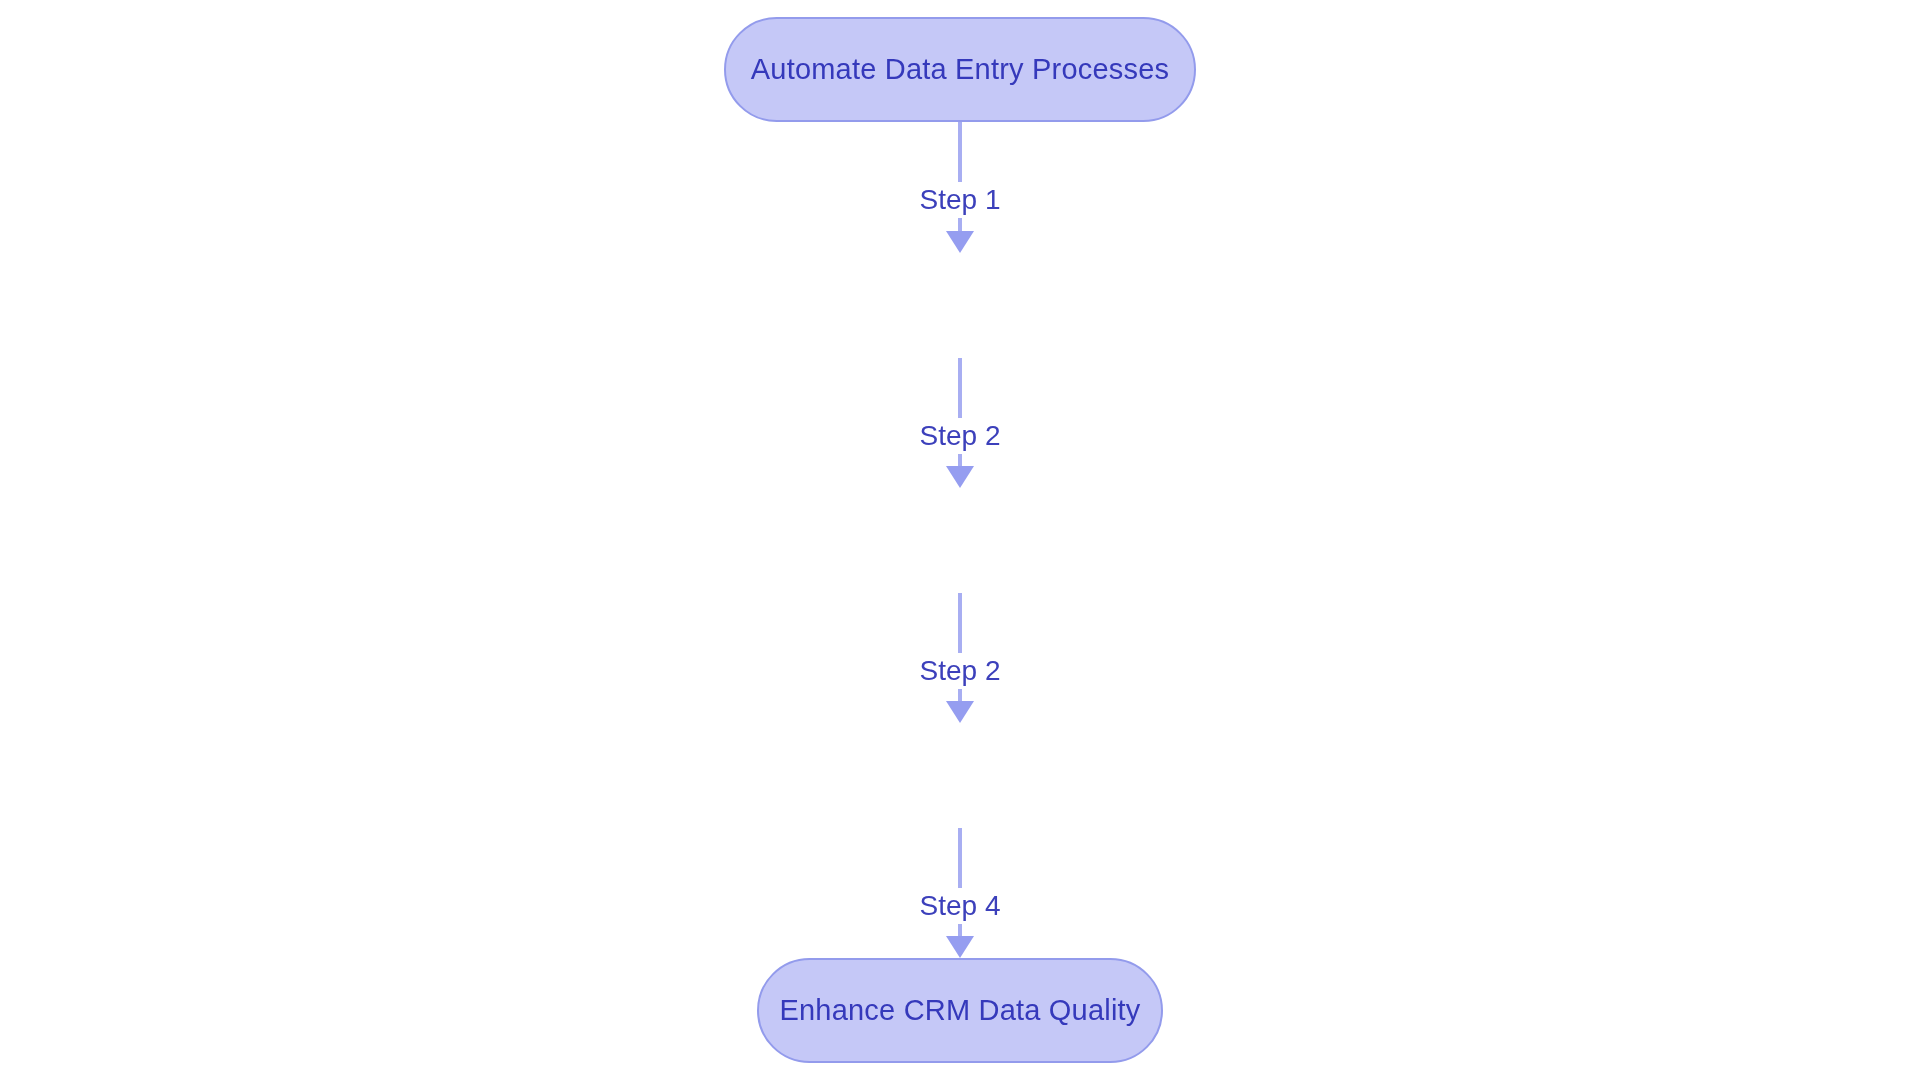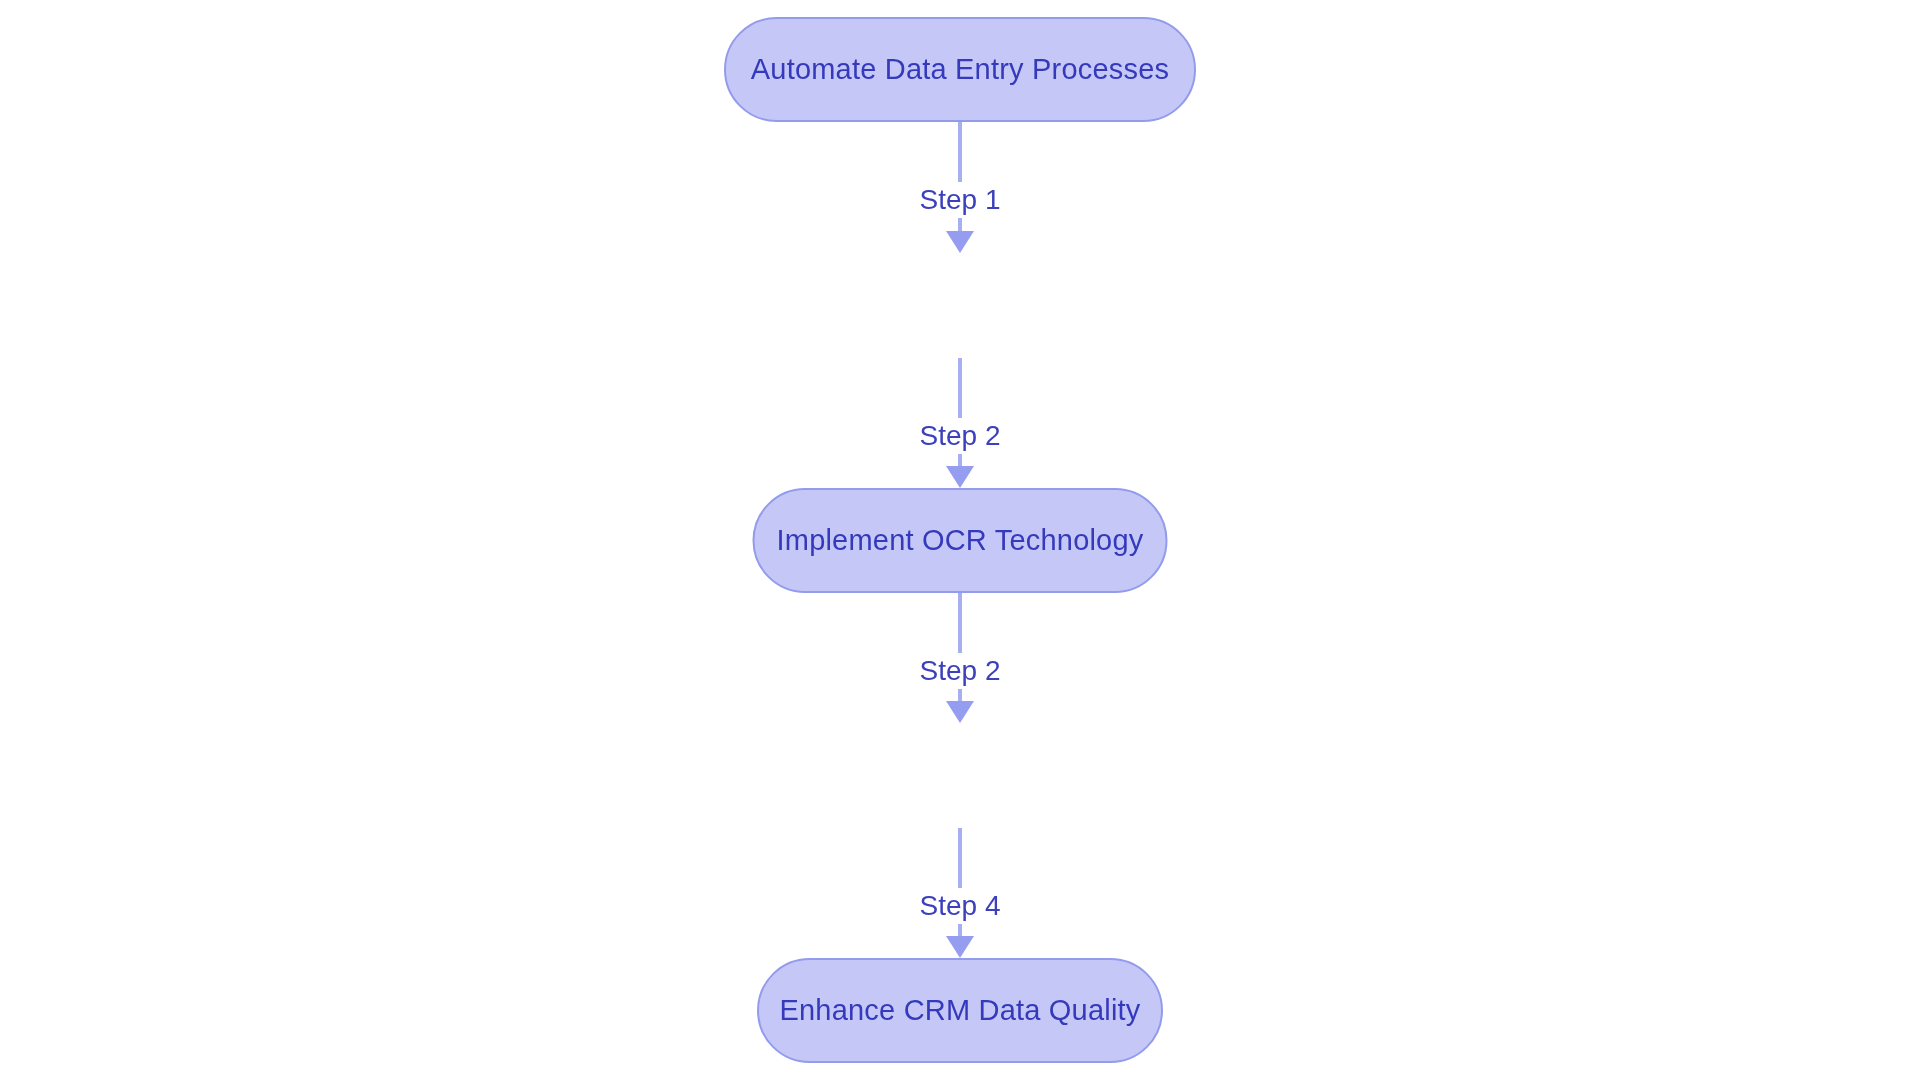--- a/index.html
+++ b/index.html
@@ -97,23 +97,20 @@
     <div class="edge-label">Step 1</div>
   </div>
 
 
   <div class="edge edge-2">
     <div class="edge-line"></div>
     <div class="arrowhead"></div>
     <div class="edge-label">Step 2</div>
   </div>
 
-  <div class="node node-3">
-    <span class="node-label">Implement OCR Technology</span>
-  </div>
 
   <div class="edge edge-3">
     <div class="edge-line"></div>
     <div class="arrowhead"></div>
     <div class="edge-label">Step 2</div>
   </div>
 
 
   <div class="edge edge-4">
     <div class="edge-line"></div>

